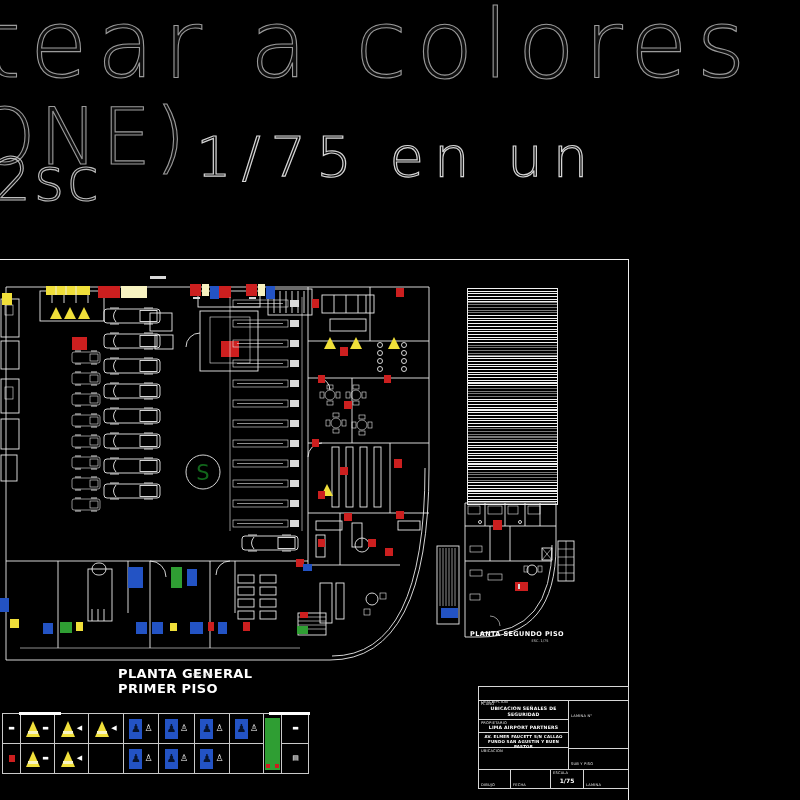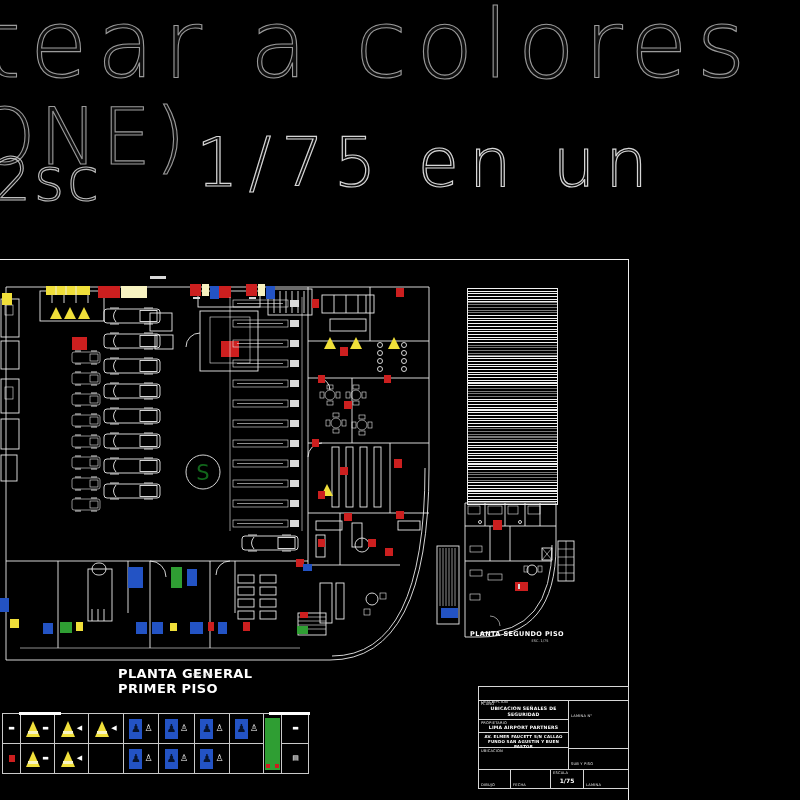--- a/index.html
+++ b/index.html
@@ -64,21 +64,21 @@
   .tb-big{font-size:6px;font-weight:bold;text-align:center;margin-top:2px;}
 </style>
 </head>
 <body>
 
 <div class="canvas">
 
   <div class="cadtext" style="left:-16px;top:-10px;font-size:94px;letter-spacing:9px;">tear a colores</div>
   <div class="cadtext" style="left:-26px;top:92px;font-size:78px;letter-spacing:4px;">ONE)</div>
   <div class="cadtext mid" style="left:-6px;top:146px;font-size:58px;letter-spacing:3px;">2sc</div>
-  <div class="cadtext bright" style="left:196px;top:124px;font-size:67px;letter-spacing:10px;">1/75 en un</div>
+  <div class="cadtext bright" style="left:196px;top:124px;font-size:56px;letter-spacing:10px;">1/75 en un</div>
 
   <div class="border-h" style="left:0;top:259px;width:629px;height:1px;"></div>
   <div class="border-v" style="left:628px;top:259px;width:1px;height:541px;"></div>
 
   <svg class="plan" style="left:0;top:275px;" width="432" height="390" viewBox="0 -8 432 390">
     <defs>
       <g id="car">
         <rect x="0" y="1" width="56" height="14" rx="3"></rect>
         <path d="M12,2 q-5,6 0,12"></path>
         <rect x="36" y="2.5" width="17" height="11"></rect>

